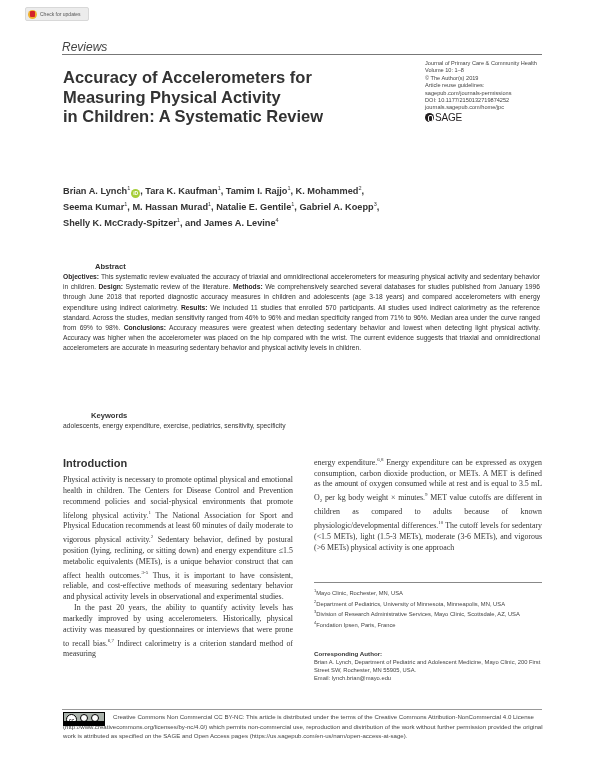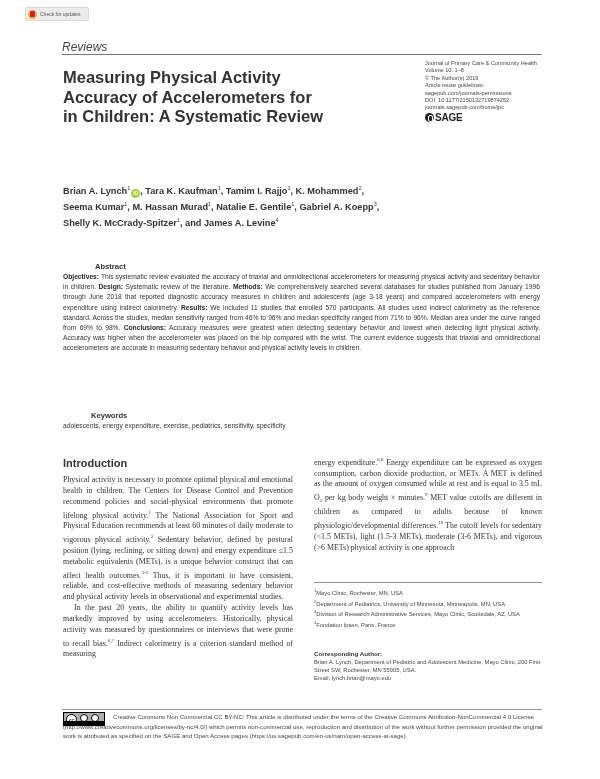--- a/index.html
+++ b/index.html
@@ -12,21 +12,21 @@
     display: flex; align-items: center; padding-left: 2px; gap: 3px;
     font-size: 5px; color: #555; cursor: pointer;
   }
   .check-icon { width: 9px; height: 9px; border-radius: 50%; background: #f0b030; position: relative; }
   .check-icon::after { content: ""; position: absolute; left: 2px; top: 1px; width: 5px; height: 6px; background: #d4202a; border-radius: 1px; }
 
   .section-label { position: absolute; left: 62px; top: 40px; font-size: 12px; font-style: italic; color: #444; }
   .top-rule { position: absolute; left: 62px; top: 54px; width: 480px; height: 1px; background: #777; }
 
   .journal-info { position: absolute; left: 425px; top: 60px; width: 160px; font-size: 5.6px; line-height: 7.4px; color: #444; }
-  .sage-logo { margin-top: 1px; display: flex; align-items: center; gap: 1px; font-weight: bold; font-size: 10px; color: #231f20; letter-spacing: -0.2px; }
+  .sage-logo { margin-top: 1px; display: flex; align-items: center; gap: 1px; font-weight: normal; font-size: 10px; color: #231f20; letter-spacing: -0.2px; }
   .sage-mark { width: 9px; height: 9px; border-radius: 50%; background: #231f20; display: inline-block; position: relative; }
   .sage-mark::after { content: ""; position: absolute; left: 3px; top: 2px; width: 3px; height: 5px; border: 1px solid #fff; border-radius: 2px; }
 
   .title { position: absolute; left: 63px; top: 68px; width: 330px; font-size: 16.5px; line-height: 19.5px; font-weight: bold; color: #333; }
 
   .authors { position: absolute; left: 63px; top: 182px; width: 480px; font-size: 9.2px; line-height: 12.6px; font-weight: bold; color: #333; }
   .authors sup { font-size: 5.5px; font-weight: normal; }
   .orcid { display: inline-block; width: 9px; height: 9px; border-radius: 50%; background: #a6ce39; color: #fff; font-size: 5px; line-height: 9px; text-align: center; vertical-align: -1px; margin-left: 1px; }
 
   .abstract-head { position: absolute; left: 63px; top: 262px; font-size: 7.6px; font-weight: bold; color: #333; margin-left: 32px; }
@@ -75,22 +75,22 @@
   <div>sagepub.com/journals-permissions</div>
   <div>DOI: 10.1177/2150132719874252</div>
   <div>journals.sagepub.com/home/jpc</div>
   <div class="sage-logo">
     <span class="sage-mark"></span>
     <span>SAGE</span>
   </div>
 </div>
 
 <h1 class="title">
+  <div>Accuracy of Accelerometers for</div>
   <div>Measuring Physical Activity</div>
-  <div>Accuracy of Accelerometers for</div>
   <div>in Children: A Systematic Review</div>
 </h1>
 
 <div class="authors" id="authors"><span>Brian A. Lynch</span><sup>1</sup><span class="orcid">iD</span>, <span>Tara K. Kaufman</span><sup>1</sup>, <span>Tamim I. Rajjo</span><sup>1</sup>, <span>K. Mohammed</span><sup>2</sup>, <br><span>Seema Kumar</span><sup>1</sup>, <span>M. Hassan Murad</span><sup>1</sup>, <span>Natalie E. Gentile</span><sup>1</sup>, <span>Gabriel A. Koepp</span><sup>3</sup>, <br><span>Shelly K. McCrady-Spitzer</span><sup>1</sup>, and <span>James A. Levine</span><sup>4</sup></div>
 
 <div class="abstract-head">Abstract</div>
 <div class="abstract-body">
   <b>Objectives:</b>
   <span>This systematic review evaluated the accuracy of triaxial and omnidirectional accelerometers for measuring physical activity and sedentary behavior in children.</span>
   <b>Design:</b>

